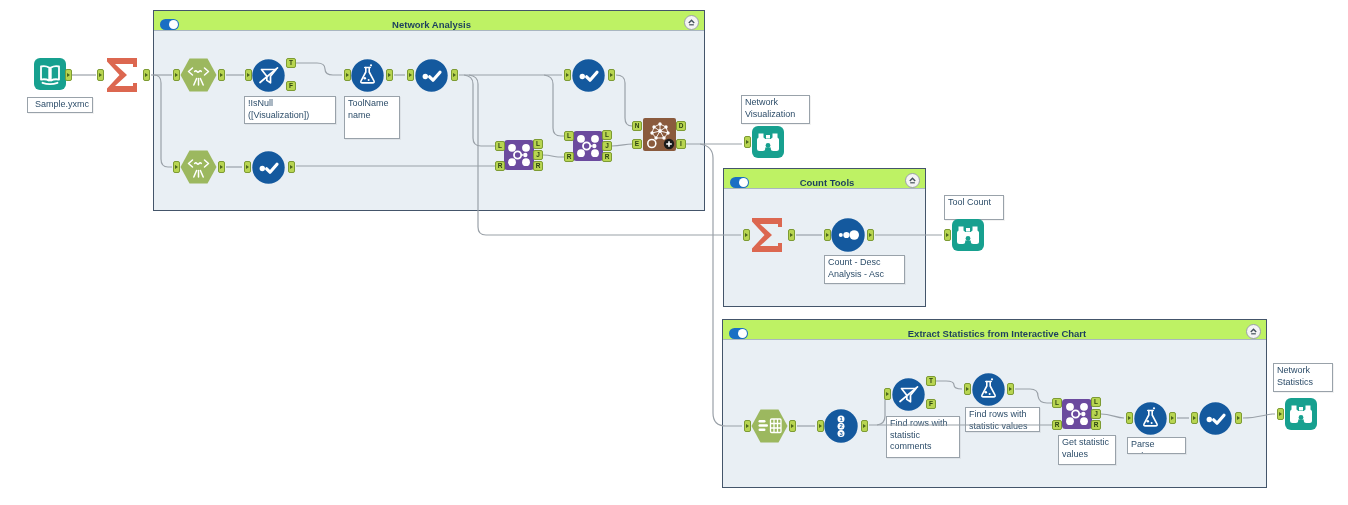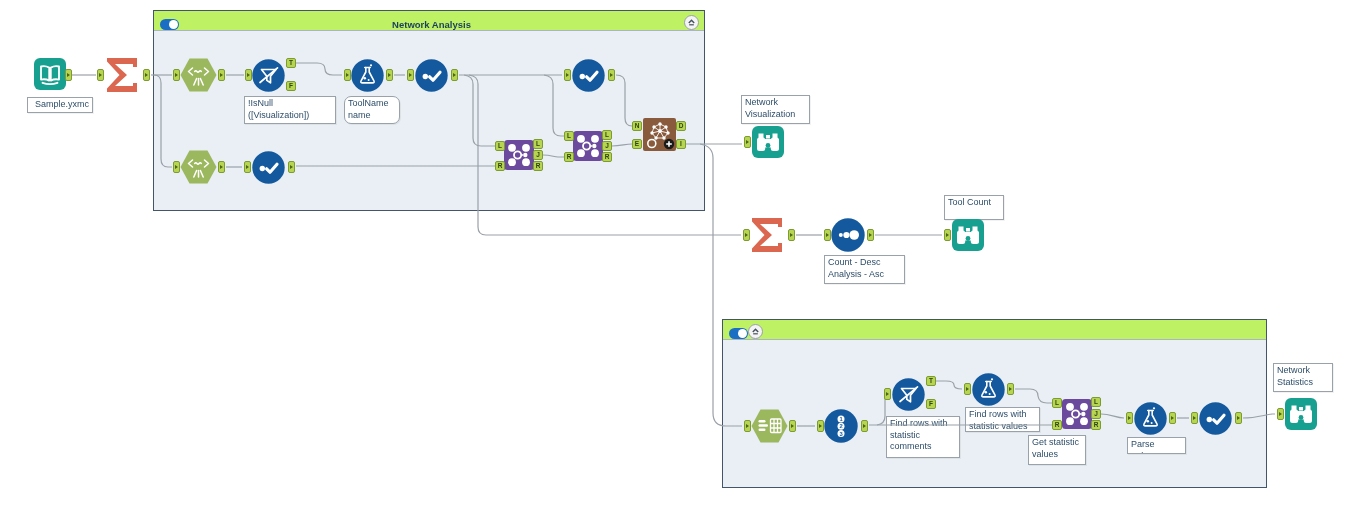--- a/index.html
+++ b/index.html
@@ -41,49 +41,64 @@
         </div>
         <div class="ctitle">Network Analysis</div>
         <div class="collapse">
           <svg width="9" height="9" viewBox="0 0 9 9">
             <path d="M1.8 5 L4.5 2.2 L7.2 5" fill="none" stroke="#44505c" stroke-width="1.4"></path>
             <path d="M2.2 6.8 H6.8" stroke="#44505c" stroke-width="1.2"></path>
           </svg>
         </div>
       </div>
     </div>
-    <div class="container" style="left: 722px; top: 319px; width: 545px; height: 169px;">
+    <div class="container" style="left: 723px; top: 168px; width: 203px; height: 139px;">
       <div class="chead">
         <div class="toggle">
           <div class="knob"></div>
         </div>
+        <div class="ctitle">Count Tools</div>
         <div class="collapse">
           <svg width="9" height="9" viewBox="0 0 9 9">
             <path d="M1.8 5 L4.5 2.2 L7.2 5" fill="none" stroke="#44505c" stroke-width="1.4"></path>
             <path d="M2.2 6.8 H6.8" stroke="#44505c" stroke-width="1.2"></path>
           </svg>
         </div>
       </div>
     </div>
+    <div class="container" style="left: 722px; top: 319px; width: 545px; height: 169px;">
+      <div class="chead">
+        <div class="toggle">
+          <div class="knob"></div>
+        </div>
+        <div class="ctitle">Extract Statistics from Interactive Chart</div>
+        <div class="collapse">
+          <svg width="9" height="9" viewBox="0 0 9 9">
+            <path d="M1.8 5 L4.5 2.2 L7.2 5" fill="none" stroke="#44505c" stroke-width="1.4"></path>
+            <path d="M2.2 6.8 H6.8" stroke="#44505c" stroke-width="1.2"></path>
+          </svg>
+        </div>
+      </div>
+    </div>
     <div class="note" style="left: 27px; top: 97px; width: 66px; height: 16px; text-align: right;">Sample.yxmc</div>
     <div class="note" style="left: 244px; top: 96px; width: 92px; height: 28px;">!IsNull
 ([Visualization])</div>
-    <div class="note" style="left: 344px; top: 96px; width: 56px; height: 28px; border-radius: 7px;">ToolName
+    <div class="note" style="left: 344px; top: 96px; width: 56px; height: 43px;">ToolName
 name</div>
     <div class="note" style="left: 741px; top: 95px; width: 69px; height: 29px;">Network
 Visualization</div>
     <div class="note" style="left: 944px; top: 195px; width: 60px; height: 25px;">Tool Count</div>
     <div class="note" style="left: 824px; top: 255px; width: 81px; height: 29px;">Count - Desc
 Analysis - Asc</div>
     <div class="note" style="left: 886px; top: 416px; width: 74px; height: 42px;">Find rows with
 statistic
 comments</div>
     <div class="note" style="left: 965px; top: 407px; width: 75px; height: 25px;">Find rows with
 statistic values</div>
-    <div class="note" style="left: 1028px; top: 435px; width: 58px; height: 30px;">Get statistic
+    <div class="note" style="left: 1058px; top: 435px; width: 58px; height: 30px;">Get statistic
 values</div>
     <div class="note" style="left: 1127px; top: 437px; width: 59px; height: 17px;">Parse Values</div>
     <div class="note" style="left: 1273px; top: 363px; width: 60px; height: 29px;">Network
 Statistics</div>
     <svg id="wires" width="1348" height="505">
       <path d="M69 75 H96"></path>
       <path d="M151 75 H172"></path>
       <path d="M154 75 Q161 75 161 83 V159 Q161 167 168 167 H172"></path>
       <path d="M226 75 H244"></path>
       <path d="M296 63 H317 Q325 63 325 69 Q325 75 333 75 H342"></path>

